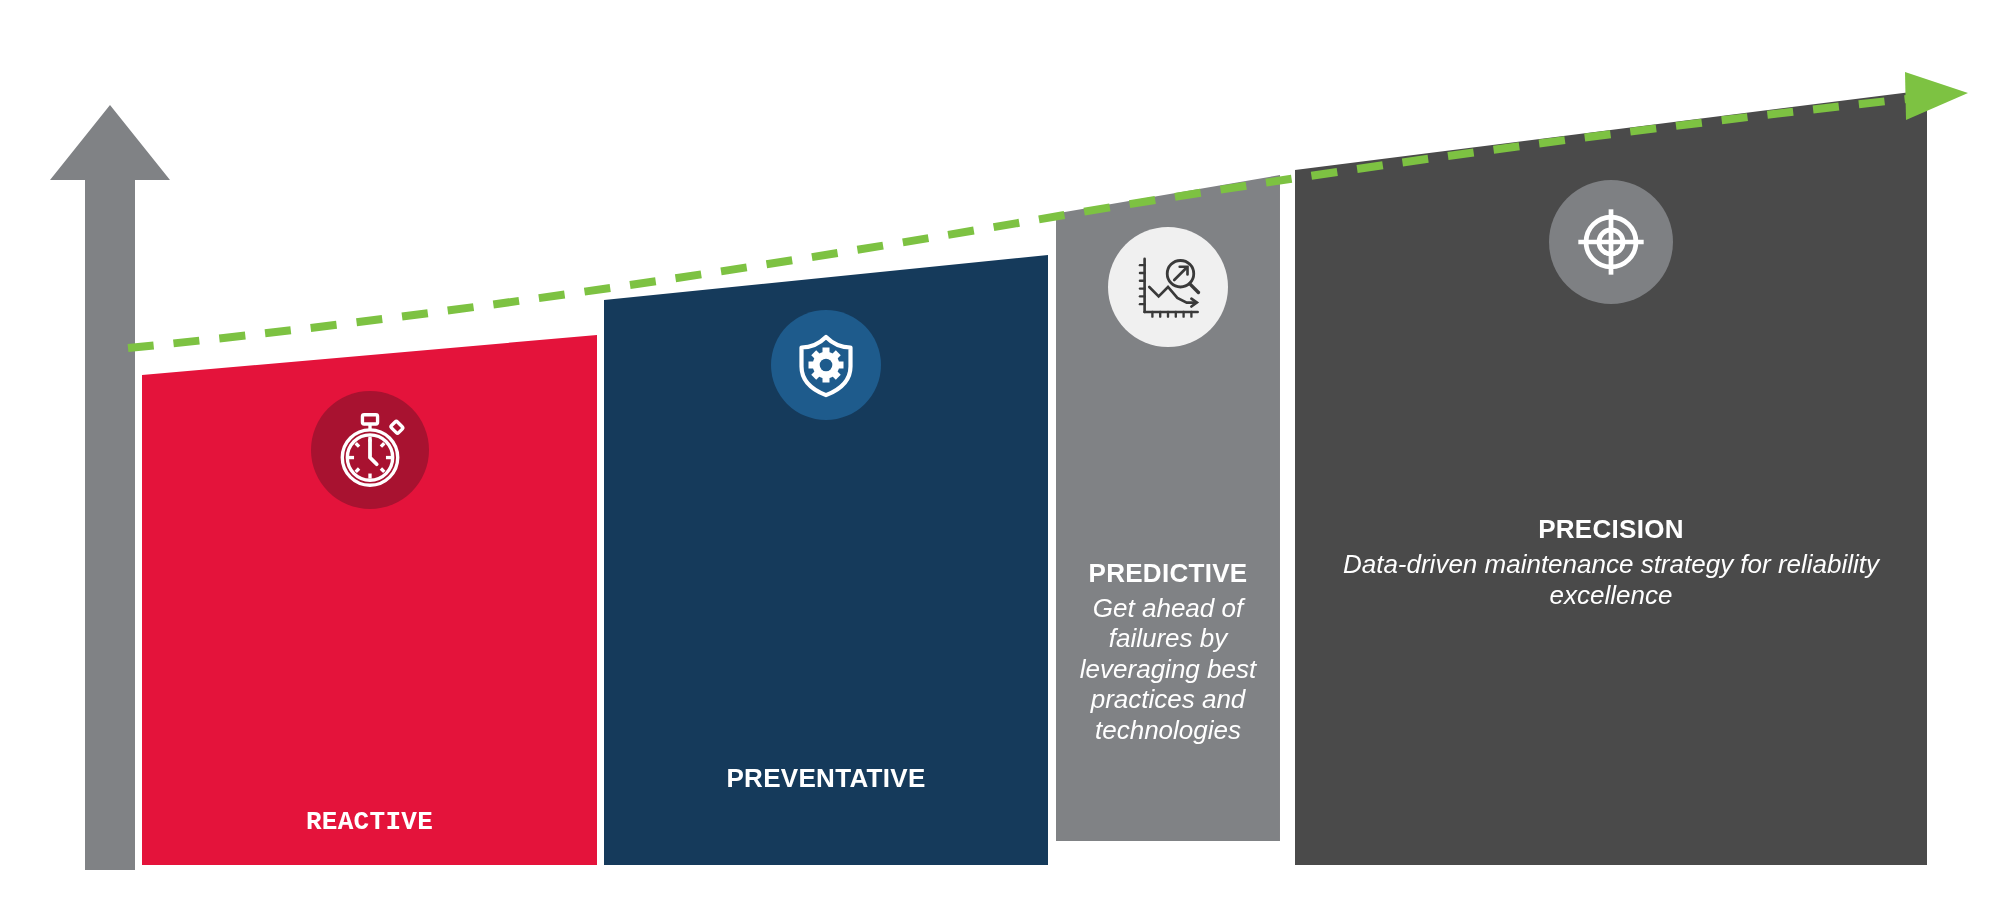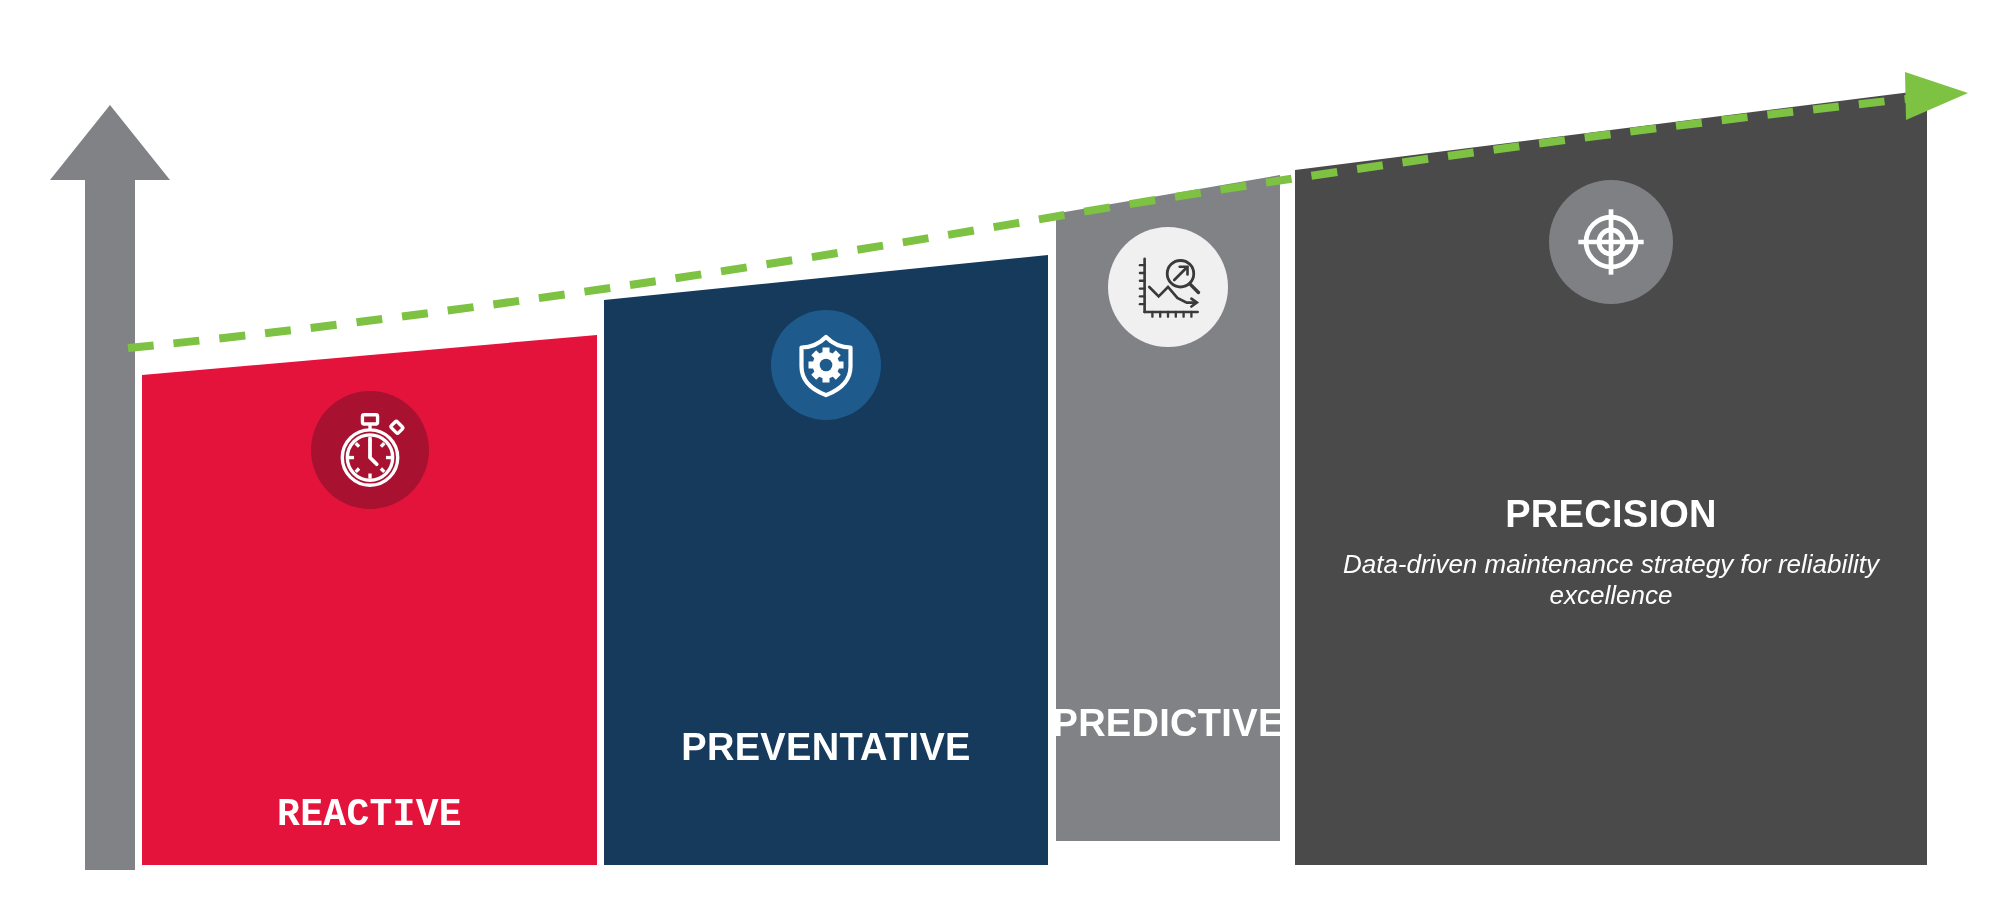--- a/index.html
+++ b/index.html
@@ -71,32 +71,32 @@
   .icon-circle {
     border-radius: 50%;
     display: flex;
     align-items: center;
     justify-content: center;
     flex: none;
   }
   .col-title {
     color: #ffffff;
     font-weight: bold;
-    font-size: 38px;
+    font-size: 26px;
     text-align: center;
     line-height: 1.12;
     letter-spacing: 0.3px;
   }
   .col-desc {
     color: #ffffff;
     font-style: italic;
     font-size: 26px;
     text-align: center;
     line-height: 1.17;
-    margin-top: 14px;
+    margin-top: 5px;
     padding: 0 10px;
   }
 
   
   #col-reactive      { left: 142px;  width: 455px; height: 530px; }
   #col-preventative  { left: 604px;  width: 444px; height: 610px; }
   #col-predictive    { left: 1056px; width: 224px; height: 690px; }
   #col-precision     { left: 1295px; width: 632px; height: 775px; }
 
   
@@ -146,21 +146,21 @@
       </div>
       <div style="flex:1 1 auto;"></div>
       <div class="col-title">REACTIVE</div>
     </div>
   </div>
 
   <div class="column" id="col-preventative">
     <svg class="col-shape" viewBox="0 0 444 610" preserveAspectRatio="none">
       <path d="M0 45 L444 0 L444 610 L0 610 Z" fill="#153A5B"></path>
     </svg>
-    <div class="col-inner" style="height:565px; padding-bottom:96px;">
+    <div class="col-inner" style="height:565px; padding-bottom:72px;">
       <div class="icon-circle" style="width:110px;height:110px;background:#1E5B8C;margin-top:10px;">
         <svg width="70" height="70" viewBox="0 0 100 100">
           <path d="M50 10 C38 22 24 25 15 25 L15 52 C15 74 32 86 50 93 C68 86 85 74 85 52 L85 25 C76 25 62 22 50 10 Z" fill="none" stroke="#ffffff" stroke-width="6" stroke-linejoin="round"></path>
           <g fill="#ffffff">
             <circle cx="50" cy="50" r="19"></circle>
             <rect x="45" y="25" width="10" height="10"></rect>
             <rect x="45" y="65" width="10" height="10"></rect>
             <rect x="25" y="45" width="10" height="10"></rect>
             <rect x="65" y="45" width="10" height="10"></rect>
             <rect x="31" y="31" width="10" height="10" transform="rotate(45 36 36)"></rect>
@@ -202,20 +202,21 @@
           <polyline points="26,50 38,62 50,50 62,64 74,70 86,70"></polyline>
           <polyline points="80,65 87,70 80,75"></polyline>
           <circle cx="66" cy="33" r="17" stroke-width="3.6"></circle>
           <line x1="78" y1="46" x2="89" y2="57" stroke-width="4.4"></line>
           <polyline points="58,41 74,25"></polyline>
           <polyline points="65,24 75,24 75,34"></polyline>
         </svg>
       </div>
       <div style="flex:1 1 auto;"></div>
       <div class="col-title">PREDICTIVE</div>
+      <div class="col-desc">Get ahead of failures by leveraging best practices and technologies</div>
     </div>
   </div>
 
   <div class="column" id="col-precision">
     <svg class="col-shape" viewBox="0 0 632 775" preserveAspectRatio="none">
       <path d="M0 80 L632 0 L632 775 L0 775 Z" fill="#4A4A4A"></path>
     </svg>
     <div class="col-inner" style="height:695px; padding-bottom:255px;">
       <div class="icon-circle" style="width:124px;height:124px;background:#7E8083;margin-top:10px;">
         <svg width="86" height="86" viewBox="0 0 100 100" fill="none" stroke="#ffffff" stroke-width="5.5">

